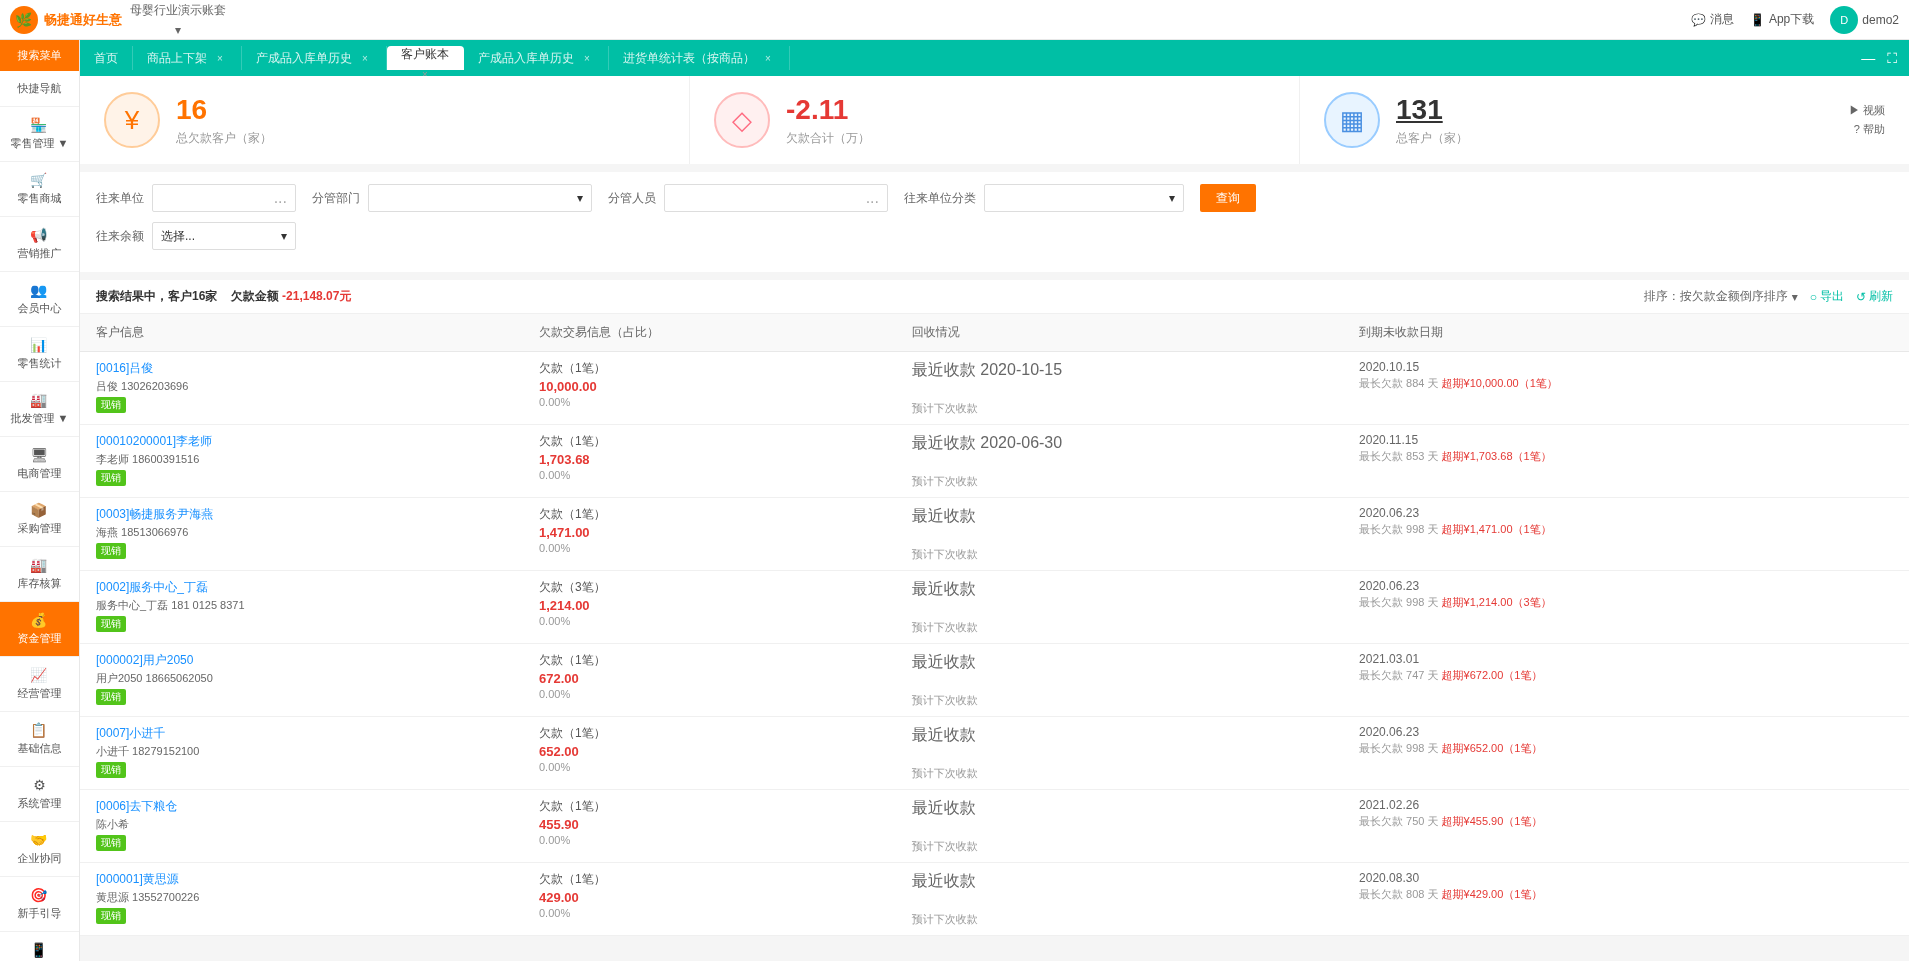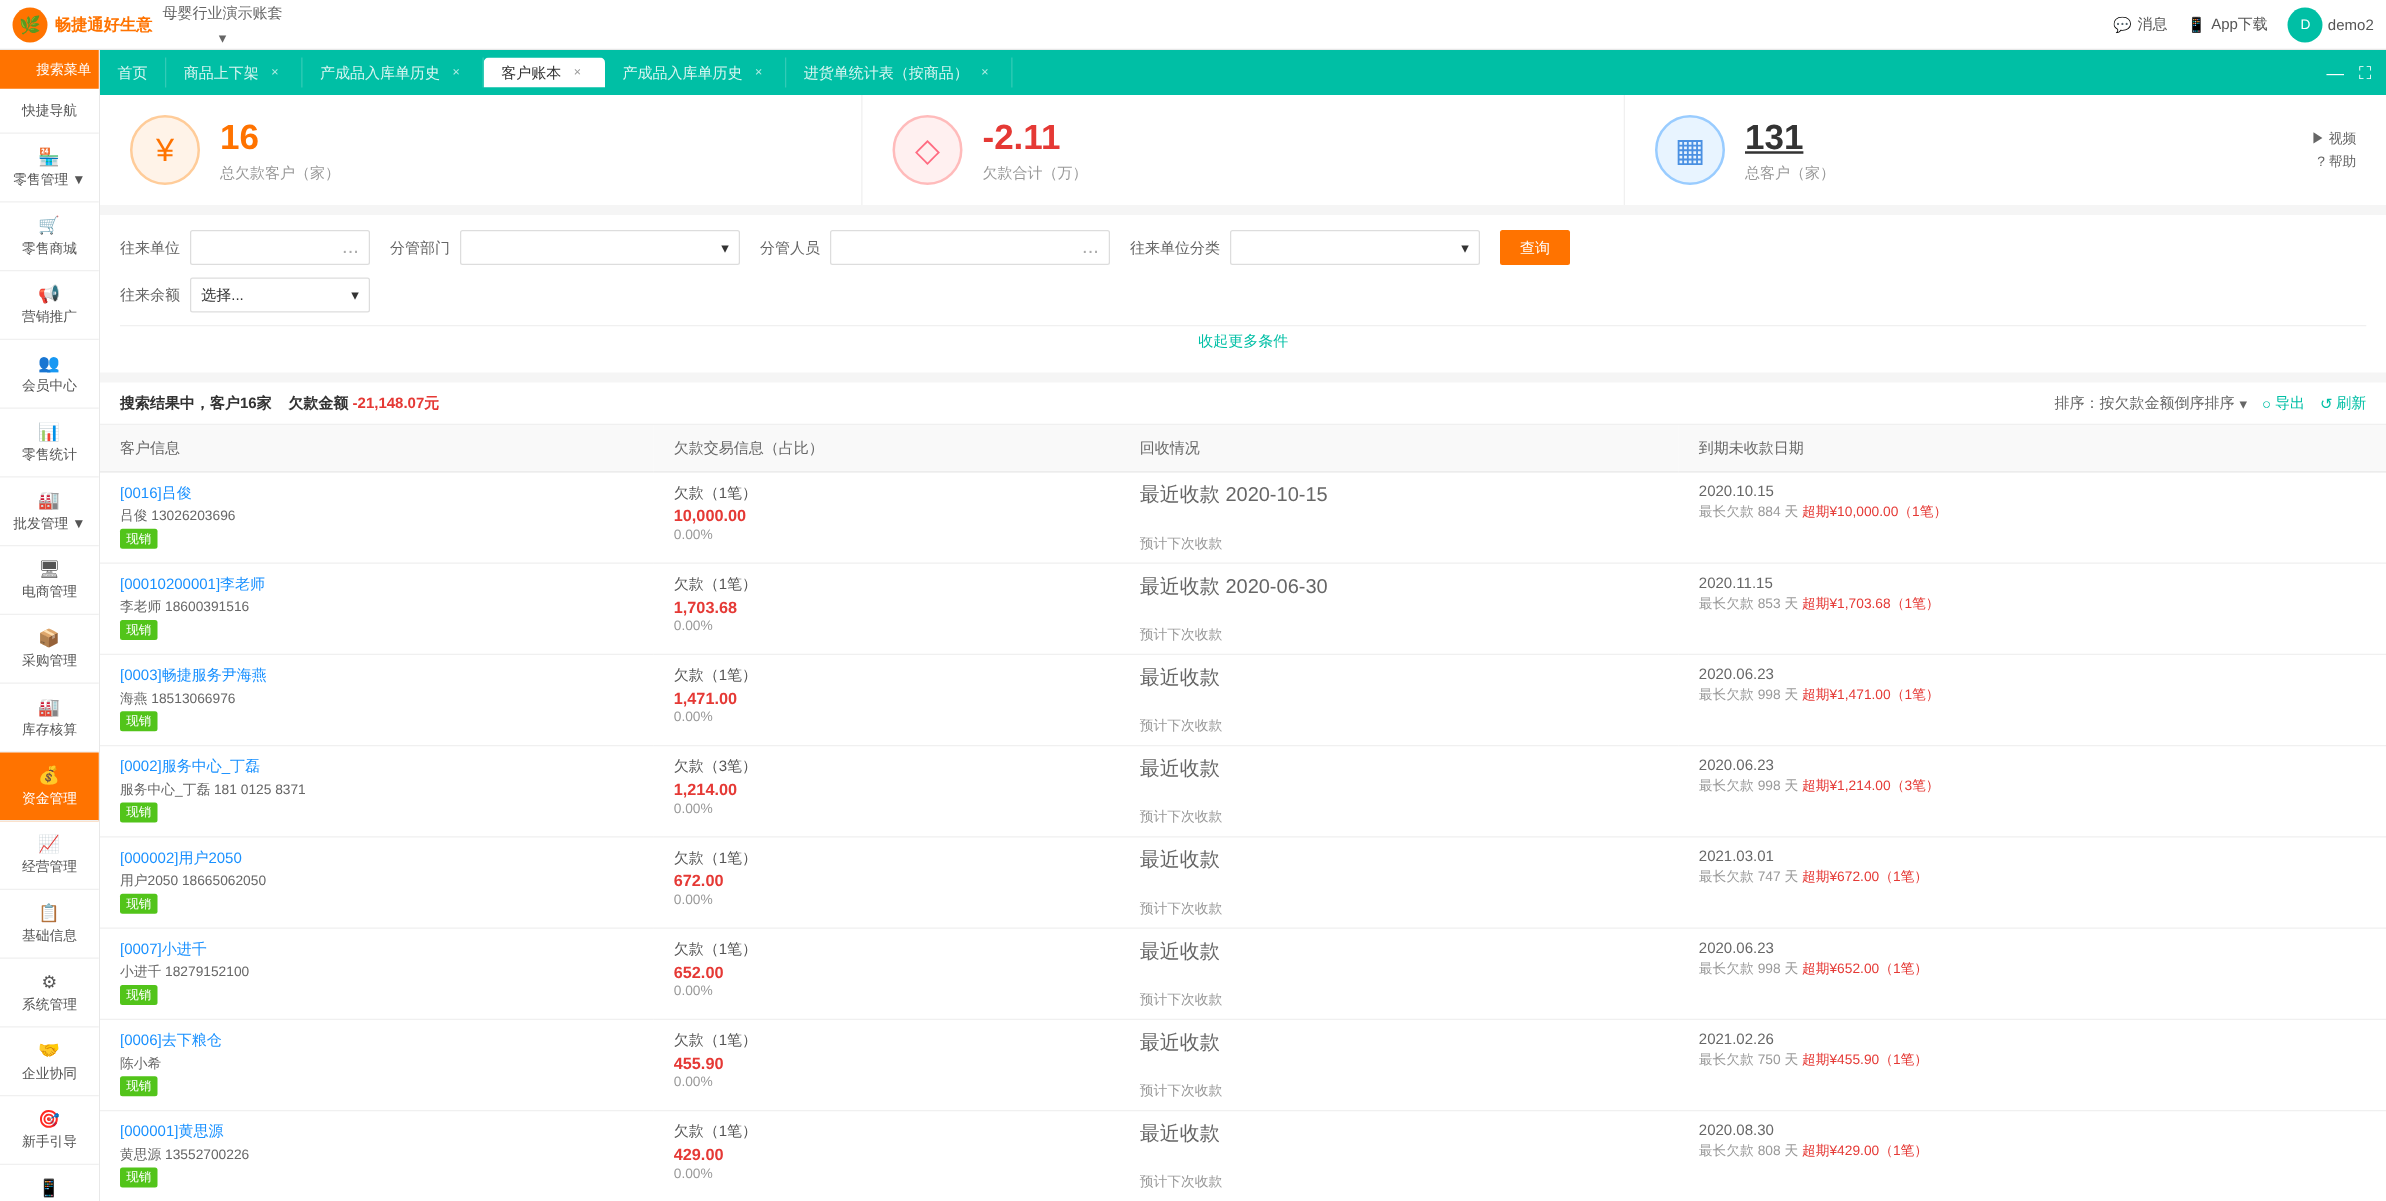--- a/index.html
+++ b/index.html
@@ -15,33 +15,33 @@
     .store-selector { display: flex; align-items: center; gap: 4px; color: #666; font-size: 12px; cursor: pointer; flex-direction: column; }
     .top-bar-right { display: flex; align-items: center; gap: 16px; }
     .top-bar-btn { display: flex; align-items: center; gap: 4px; color: #555; font-size: 12px; cursor: pointer; }
     .avatar { width: 28px; height: 28px; background: #00bfa5; border-radius: 50%; display: flex; align-items: center; justify-content: center; color: #fff; font-size: 11px; }
 
     
     .main-layout { display: flex; flex: 1; overflow: hidden; }
 
     
     .sidebar { width: 80px; background: #fff; display: flex; flex-direction: columns; flex-direction: column; border-right: 1px solid #e8e8e8; overflow-y: auto; }
-    .sidebar-search { padding: 8px 6px; background: #ff7300; color: #fff; text-align: right; font-size: 11px; cursor: pointer; }
+    .sidebar-search { padding: 8px 6px; background: #ff7300; color: #fff; text-align: center; font-size: 11px; cursor: pointer; }
     .sidebar-nav { display: flex; flex-direction: column; }
     .sidebar-item { padding: 10px 6px; text-align: center; font-size: 11px; color: #555; cursor: pointer; border-bottom: 1px solid #f0f0f0; display: flex; flex-direction: column; align-items: center; gap: 3px; }
     .sidebar-item.active { background: #ff7300; color: #fff; }
     .sidebar-item .icon { font-size: 14px; }
 
     
     .content-area { flex: 1; display: flex; flex-direction: column; overflow: hidden; }
 
     
     .tabs-bar { height: 36px; background: #00bfa5; display: flex; align-items: center; padding: 0 0; overflow: hidden; }
     .tab { height: 24px; padding: 0 14px; display: flex; align-items: center; gap: 6px; font-size: 12px; cursor: pointer; color: rgba(255,255,255,0.85); white-space: nowrap; border-right: 1px solid rgba(255,255,255,0.2); }
-    .tab.active { background: #fff; color: #333; border-radius: 4px 4px 0 0; }
+    .tab.active { background: #fff; color: #333; border-radius: 4px 4px 0 0; flex-direction: column; }
     .tab.home { background: transparent; }
     .tab-close { width: 14px; height: 14px; display: flex; align-items: center; justify-content: center; border-radius: 50%; font-size: 10px; color: rgba(255,255,255,0.7); }
     .tab.active .tab-close { color: #999; }
     .tabs-controls { margin-left: auto; display: flex; align-items: center; padding: 0 8px; gap: 4px; }
     .tabs-control-btn { color: #fff; font-size: 14px; cursor: pointer; padding: 2px 4px; }
 
     
     .page-content { flex: 1; background: #f5f5f5; overflow-y: auto; padding: 0; }
 
     
@@ -310,21 +310,20 @@
           </div>
           <div class="filter-row">
             <div class="filter-group">
               <span class="filter-label">往来余额</span>
               <div class="filter-select" style="width:120px;">
                 <span>选择...</span>
                 <span>▾</span>
               </div>
             </div>
           </div>
-          <div class="collapse-btn">收起更多条件</div>
         </div>
 
         <div class="table-area">
           <div class="table-header-bar">
             <div class="result-info">
               <span>搜索结果中，客户<span>16</span>家</span>
               &nbsp;&nbsp;
               <span>欠款金额 <span class="amount">-21,148.07元</span></span>
             </div>
             <div class="table-actions">

